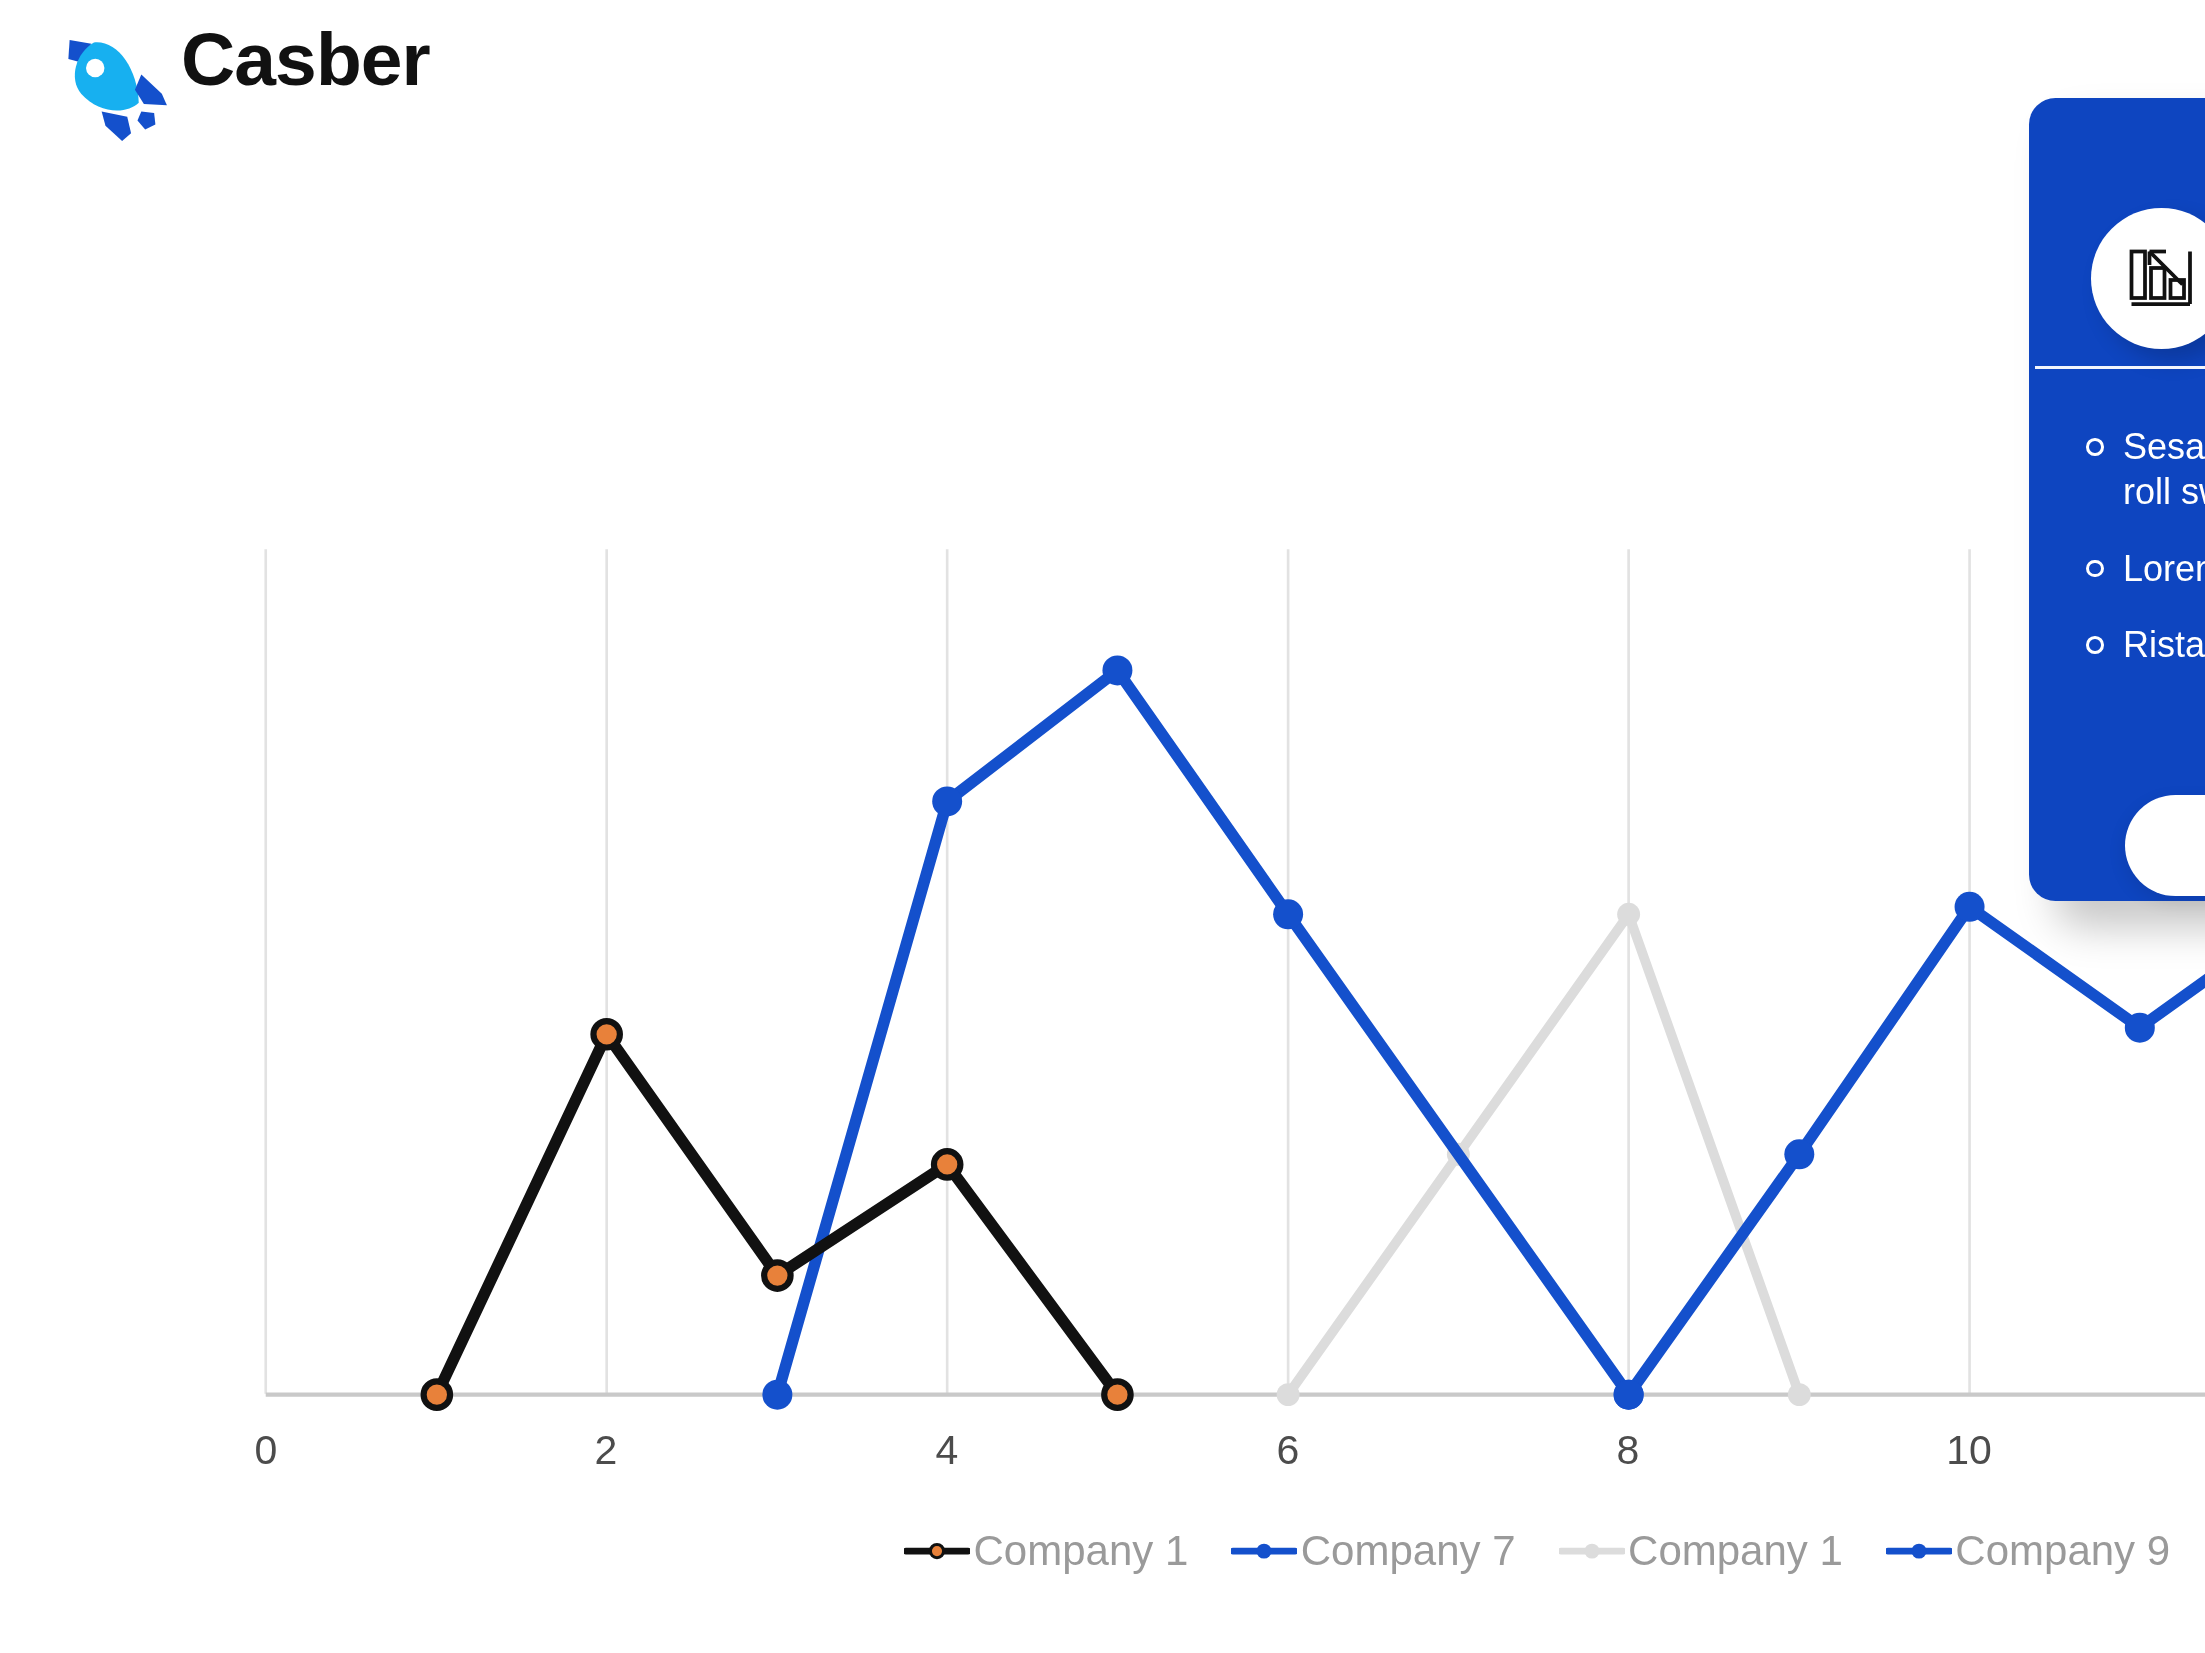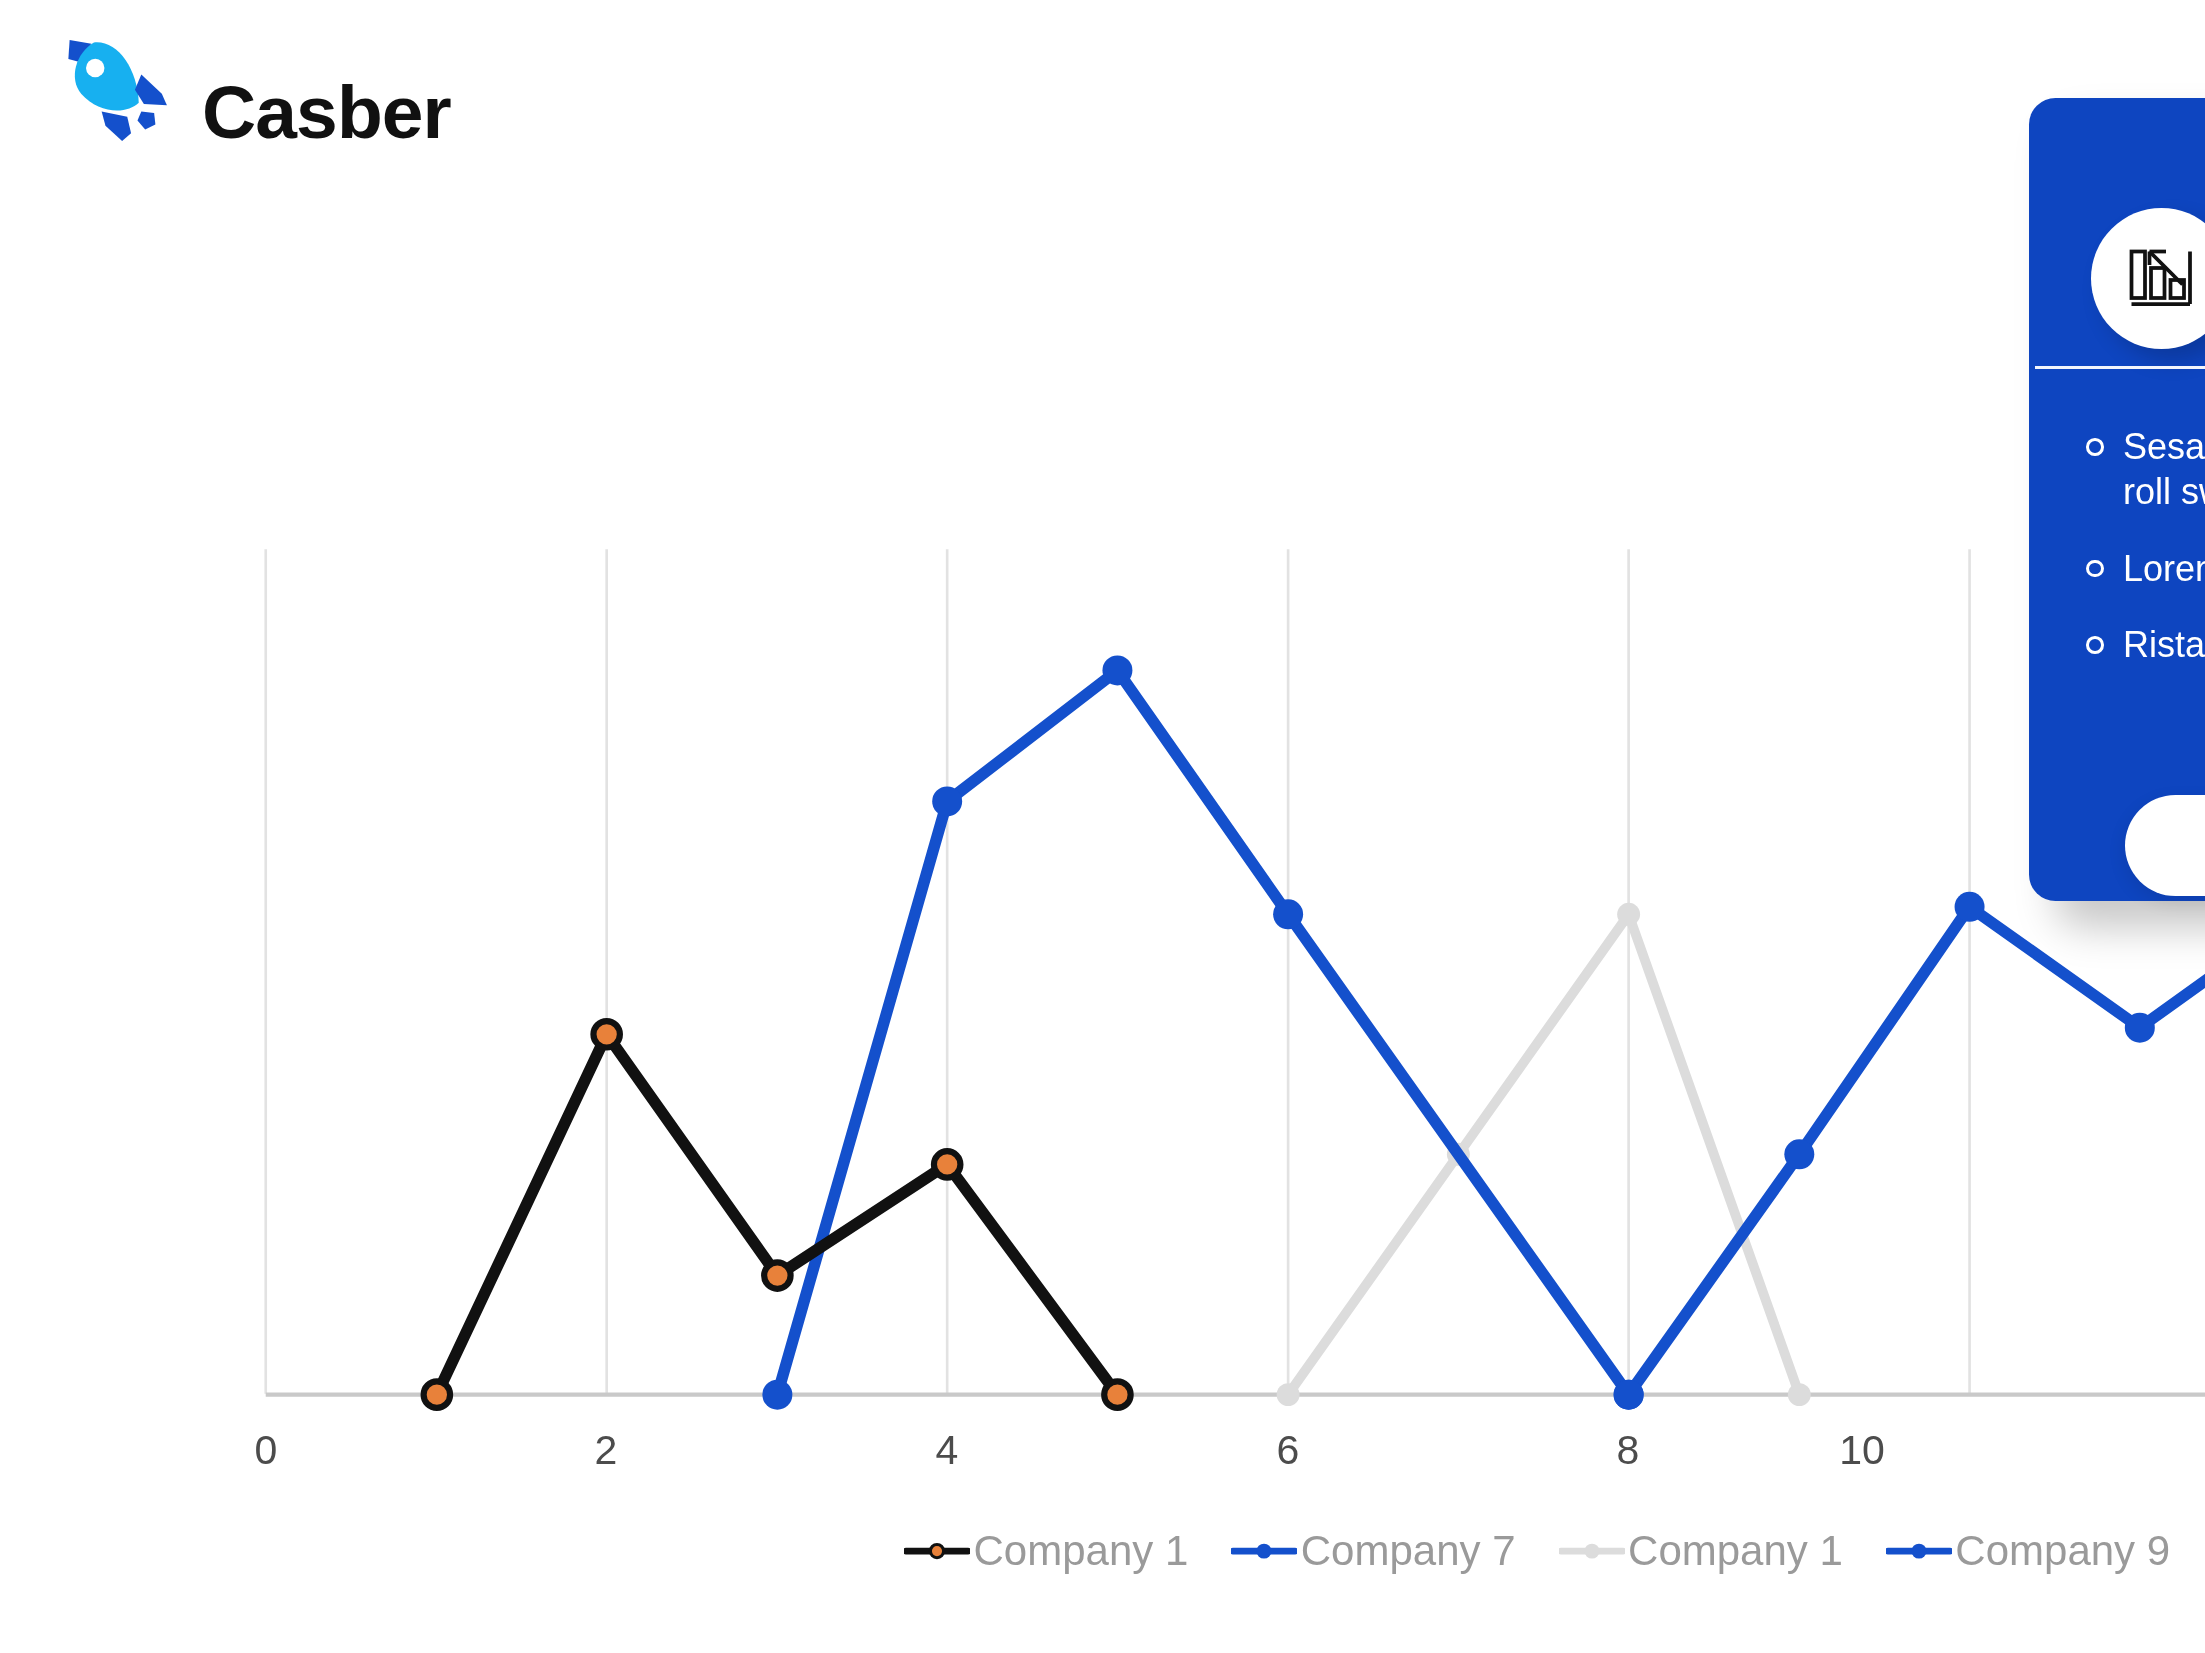--- a/index.html
+++ b/index.html
@@ -7,21 +7,21 @@
     width:2941px;height:1654px;
     background:#ffffff;
     font-family:"Liberation Sans", sans-serif;
     overflow:hidden;
     position:relative;
   }
 
   
   #brand{
     position:absolute;left:53px;top:22px;
-    display:flex;align-items:flex-end;gap:21px;
+    display:flex;align-items:flex-start;
   }
   #brand .logo{width:128px;height:128px;display:block;}
   #brand .wordmark{
     font-size:75px;font-weight:700;color:#111111;
     letter-spacing:-0.9px;line-height:1;
     font-family:"Liberation Sans", sans-serif;
   }
 
   
   #chart{
@@ -175,21 +175,21 @@
     </g>
   </svg>
 </div>
 
 <div>
   <span class="tick-label" style="left:266px; top:1430px;">0</span>
   <span class="tick-label" style="left:606px;top:1430px;">2</span>
   <span class="tick-label" style="left:947px;top:1430px;">4</span>
   <span class="tick-label" style="left:1288px;top:1430px;">6</span>
   <span class="tick-label" style="left:1628px;top:1430px;">8</span>
-  <span class="tick-label" style="left:1862px;top:1430px;">10</span>
+  <span class="tick-label" style="left:1969px;top:1430px;">10</span>
 
 </div>
 
 <div id="legend">
 
   <div class="legend-item">
     <span class="legend-swatch">
       <svg viewBox="0 0 150 46" xmlns="http://www.w3.org/2000/svg">
         <line x1="4" y1="23" x2="146" y2="23" stroke="#111111" stroke-width="15" stroke-linecap="round"></line>
         <circle cx="75" cy="23" r="15" fill="#E8813A" stroke="#111111" stroke-width="7"></circle>

